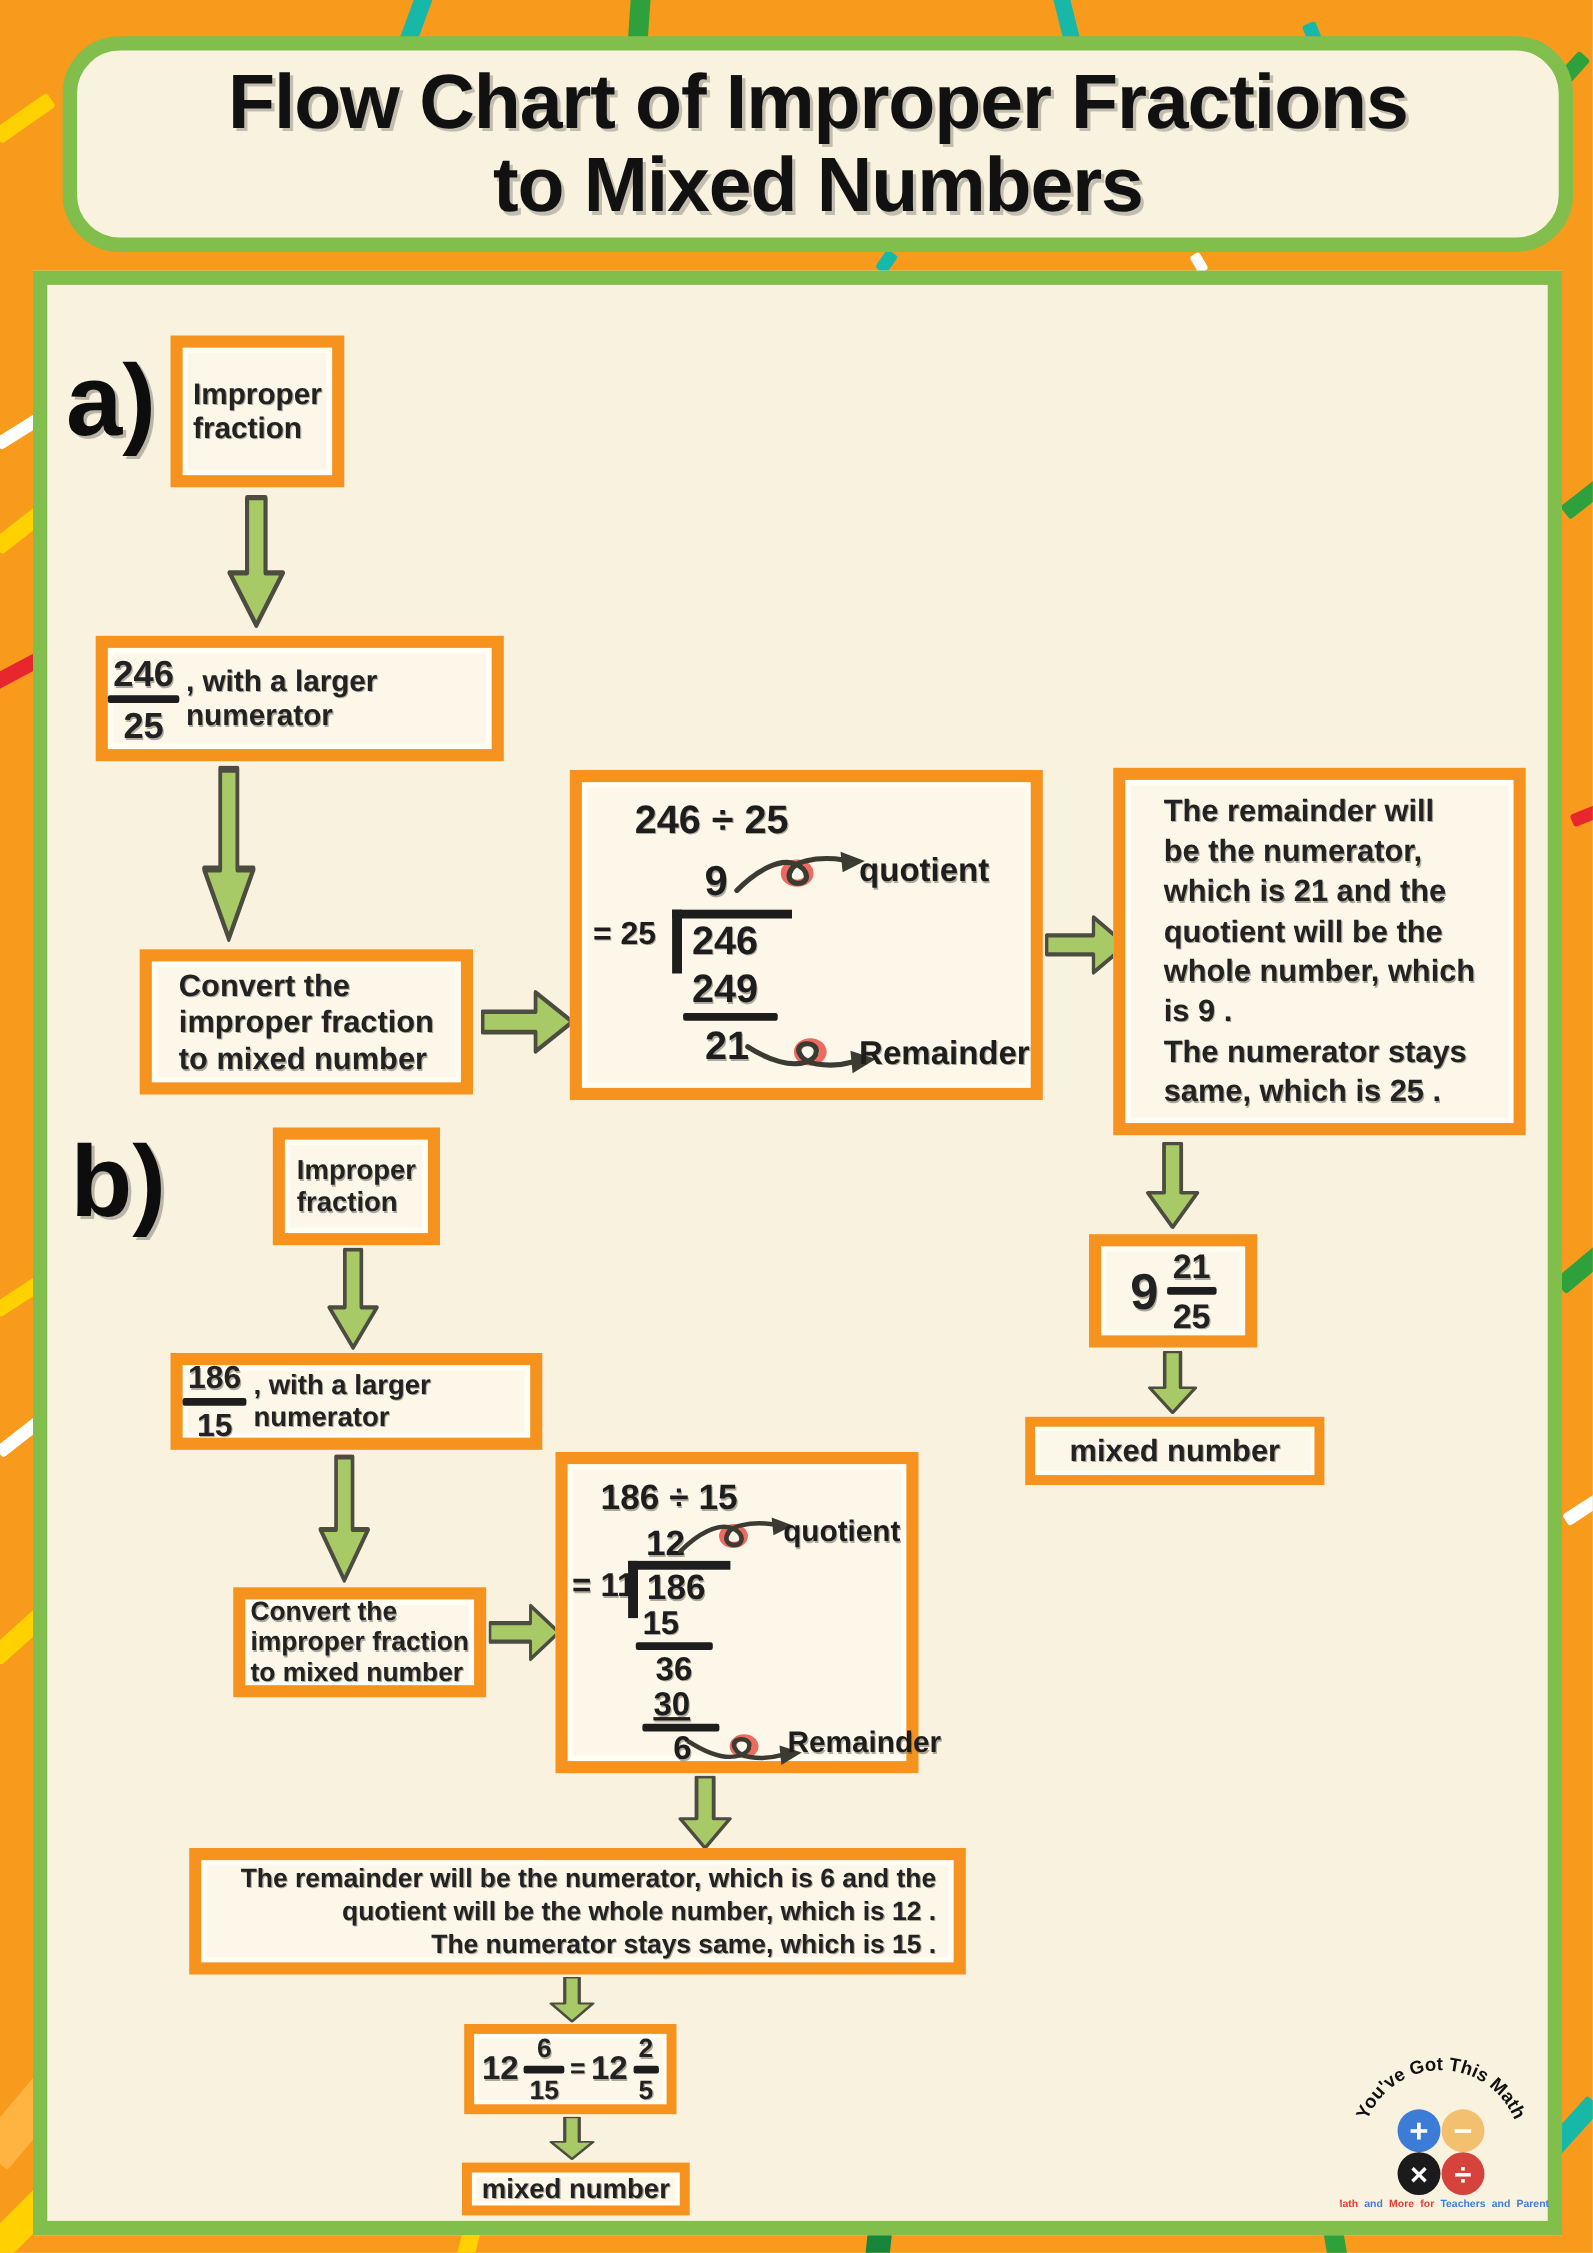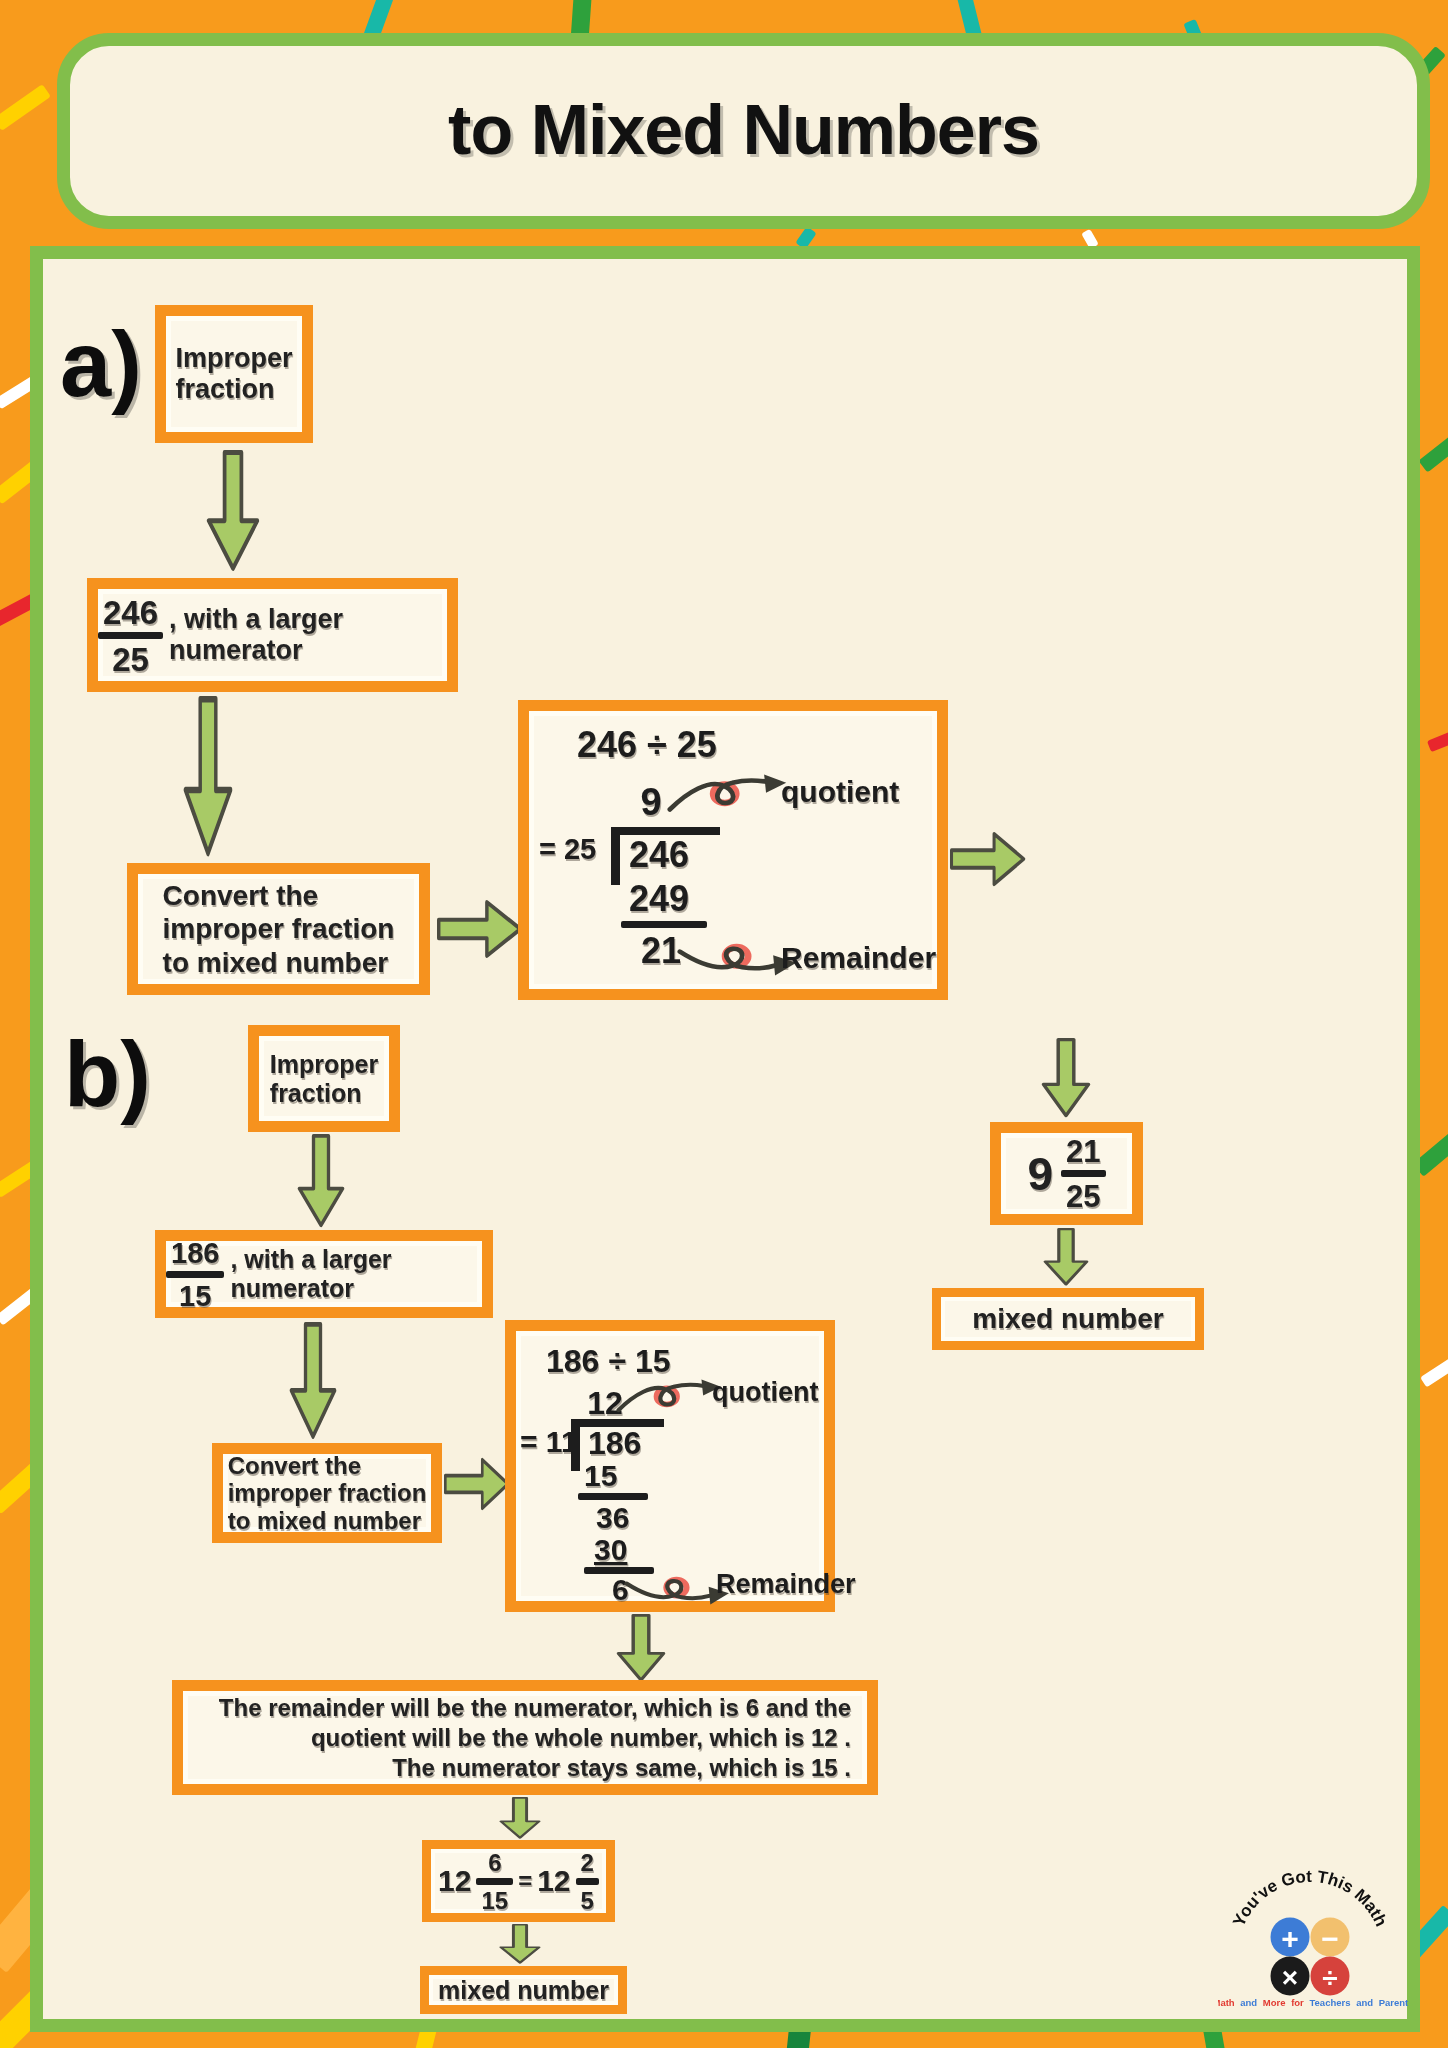--- a/index.html
+++ b/index.html
@@ -81,20 +81,21 @@
     <div class="ray" style="left:1420px;top:1365px;width:42px;height:12px;background:#fff;transform:rotate(-33deg)"></div>
     <div class="ray" style="left:1398px;top:1925px;width:62px;height:18px;background:#18B8A8;transform:rotate(-48deg)"></div>
     <div class="ray" style="left:418px;top:2026px;width:16px;height:28px;background:#FFD100;transform:rotate(14deg)"></div>
     <div class="ray" style="left:788px;top:2022px;width:22px;height:32px;background:#17853C;transform:rotate(6deg)"></div>
     <div class="ray" style="left:1205px;top:2026px;width:18px;height:28px;background:#2EA13C;transform:rotate(-10deg)"></div>
     <div class="ray" style="left:800px;top:228px;width:12px;height:20px;background:#18B8A8;transform:rotate(35deg)"></div>
     <div class="ray" style="left:1085px;top:230px;width:10px;height:18px;background:#fff;transform:rotate(-30deg)"></div>
   </div>
 
   <div class="gbox title-box" style="left:57px;top:33px;width:1373px;height:196px;">
+    <div class="title-line">Flow Chart of Improper Fractions</div>
     <div class="title-line">to Mixed Numbers</div>
   </div>
 
   <div class="gbox" style="left:30px;top:246px;width:1390px;height:1786px;"></div>
 
   <div class="seclabel" style="left:60px;top:318px;">a)</div>
 
   <div class="obox" style="left:155px;top:305px;width:158px;height:138px;">
     <div class="btxt" style="font-size:27px;text-align:left;">Improper
 fraction</div>
@@ -151,20 +152,30 @@
           <use href="#flourish-r"></use>
         </svg>
       <div class="dv" style="left:252px;top:232px;font-size:30px;">Remainder</div>
     </div>
   </div>
 
   <svg class="arrow" style="left:950px;top:830px;" width="76" height="58">
       <use href="#arr-right"></use>
     </svg>
 
+  <div class="obox" style="left:1012px;top:698px;width:375px;height:334px;">
+    <div class="btxt" style="font-size:28px;line-height:1.3;text-align:left;padding:0 6px;">The remainder will
+be the numerator,
+which is 21 and the
+quotient will be the
+whole number, which
+is 9 .
+The numerator stays
+same, which is 25 .</div>
+  </div>
 
   <svg class="arrow" style="left:1040px;top:1038px;" width="52" height="80">
       <use href="#arr-down"></use>
     </svg>
 
   <div class="obox" style="left:990px;top:1122px;width:153px;height:103px;">
     <div class="row" style="gap:8px;">
       <span class="btxt" style="font-size:46px;">9</span>
       <span class="frac btxt" style="font-size:31px;">
         <span class="fn">21</span>

